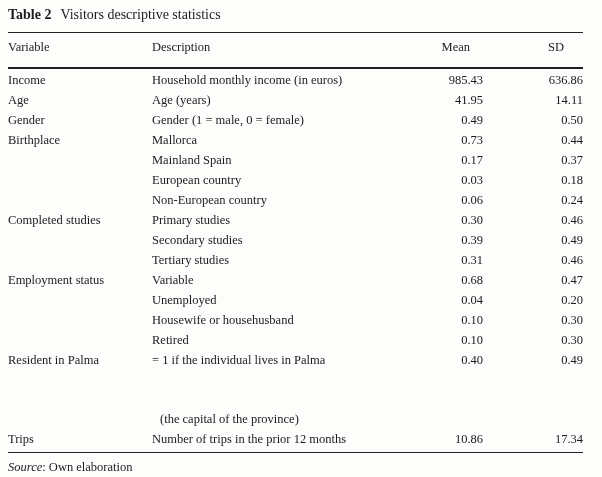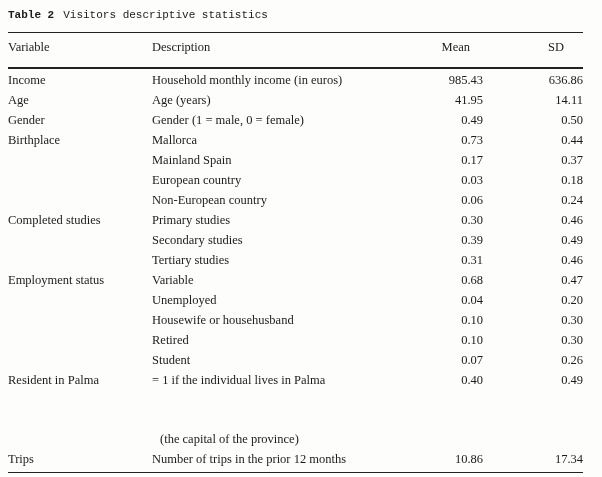--- a/index.html
+++ b/index.html
@@ -5,24 +5,23 @@
   * { box-sizing: border-box; margin: 0; padding: 0; }
   html, body {
     width: 602px; height: 477px;
     background: #fdfdfc;
     font-family: "Liberation Serif", "DejaVu Serif", serif;
     color: #1b1b1b;
     overflow: hidden;
   }
   .page { padding: 5px 19px 0 8px; }
   .table-title {
-    font-size: 11px;
+    font-size: 14px;
     line-height: 16px;
     margin: 2px 0 9px 0;
-    font-family: Liberation Mono, monospace;
   }
   .table-title .title-label { font-weight: bold; margin-right: 9px; }
   table {
     width: 575px;
     border-collapse: collapse;
     table-layout: fixed;
     font-size: 12.5px;
     border-top: 1.5px solid #222;
   }
   col.c-var  { width: 144px; }
@@ -158,26 +157,20 @@
         <td class="num">0.10</td>
         <td class="num">0.30</td>
       </tr>
       <tr>
         <td></td>
         <td>Retired</td>
         <td class="num">0.10</td>
         <td class="num">0.30</td>
       </tr>
       <tr>
-        <td></td>
-        <td>Student</td>
-        <td class="num">0.07</td>
-        <td class="num">0.26</td>
-      </tr>
-      <tr>
         <td>Resident in Palma</td>
         <td><span>= 1 if the individual lives in Palma</span><span class="desc-line2">(the capital of the province)</span></td>
         <td class="num">0.40</td>
         <td class="num">0.49</td>
       </tr>
       <tr class="last">
         <td>Trips</td>
         <td>Number of trips in the prior 12 months</td>
         <td class="num">10.86</td>
         <td class="num">17.34</td>

